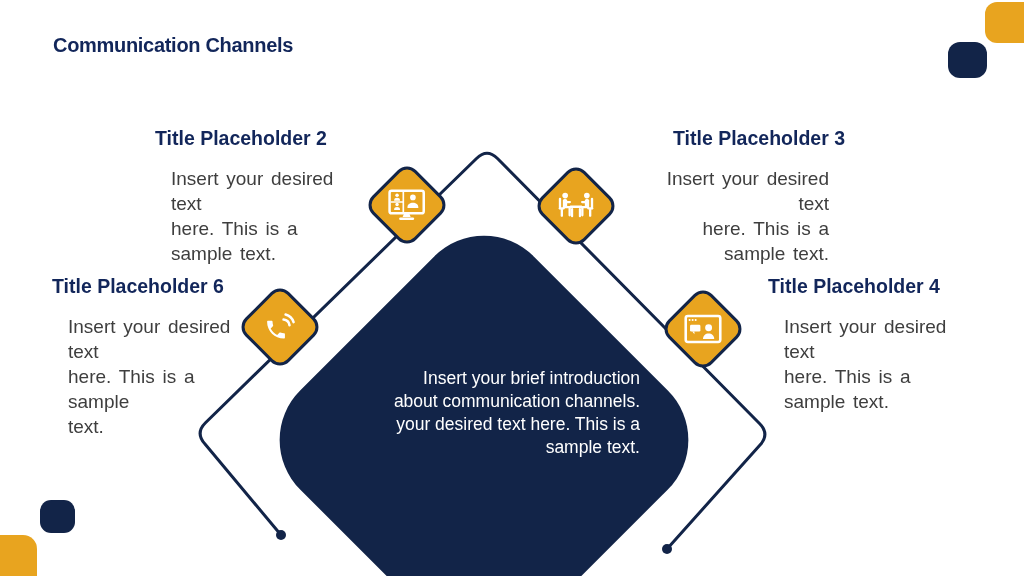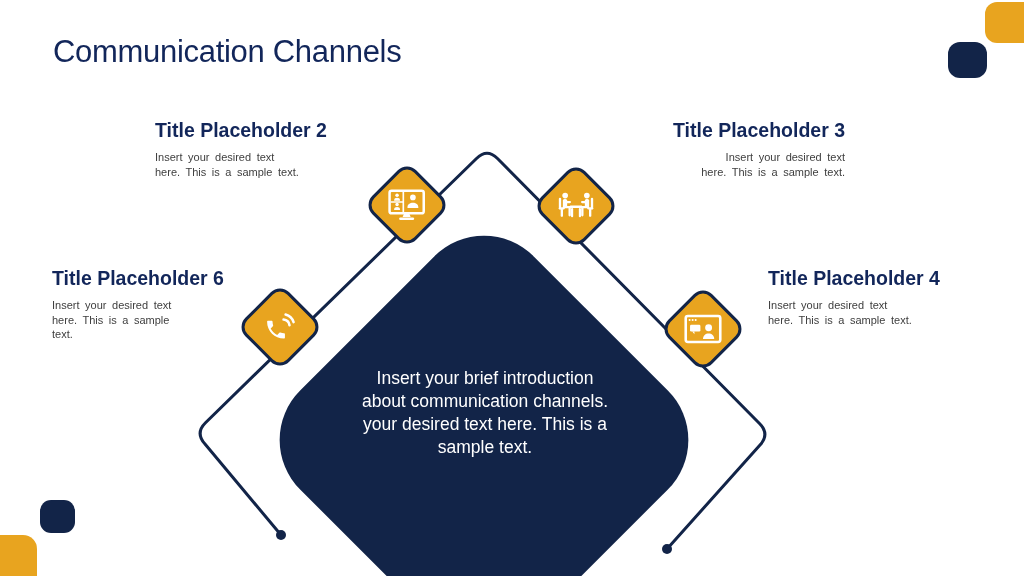--- a/index.html
+++ b/index.html
@@ -4,66 +4,66 @@
 <style>
   html,body{margin:0;padding:0;background:#fff;}
   #slide{
     position:relative;width:1024px;height:576px;overflow:hidden;
     background:var(--background,#fff);
     font-family:"Liberation Sans",sans-serif;
   }
   
   .slide-title{
     position:absolute;left:53px;top:34px;
-    font-size:31px;font-weight:normal;letter-spacing:-0.3px;
+    font-size:20px;font-weight:bold;letter-spacing:-0.3px;
     color:var(--title_text,#12265A);
   }
   
   .corner{position:absolute;}
   .c-tr-yellow{left:985px;top:2px;width:60px;height:41px;border-radius:12px;background:var(--amber,#E8A41F);}
   .c-tr-navy{left:948px;top:42px;width:39px;height:36px;border-radius:12px;background:var(--navy,#122448);}
   .c-bl-navy{left:40px;top:500px;width:35px;height:33px;border-radius:11px;background:var(--navy,#122448);}
   .c-bl-yellow{left:-14px;top:535px;width:51px;height:60px;border-radius:14px;background:var(--amber,#E8A41F);}
   
   .connector{position:absolute;left:0;top:0;z-index:1;}
   .connector path{fill:none;stroke:var(--navy,#122448);stroke-width:3;}
   .connector circle{fill:var(--navy,#122448);}
   
   .center-diamond{
     position:absolute;left:319px;top:275px;width:330px;height:330px;
     background:var(--navy,#122448);border-radius:70px;
     transform:rotate(45deg);z-index:2;
   }
   .center-text{
     position:absolute;left:330px;top:367px;width:310px;z-index:3;
-    color:#fff;font-size:17.5px;line-height:1.32;text-align:center;
+    color:#fff;font-size:17.5px;line-height:1.32;text-align:right;
     white-space:pre-line;
   }
   
   .node{
     position:absolute;width:56px;height:56px;z-index:4;
     background:var(--amber,#E8A41F);
     border:3.5px solid var(--navy,#122448);border-radius:13px;
     transform:rotate(45deg);
     display:flex;align-items:center;justify-content:center;
   }
   .node .icon-wrap{transform:rotate(-45deg);display:flex;align-items:center;justify-content:center;}
   .node svg{display:block;}
   .node svg .wfill{fill:#fff;}
   .node svg .wstroke{fill:none;stroke:#fff;}
   .n-phone{left:249px;top:296px;}
   .n-video{left:376px;top:174px;}
   .n-meeting{left:545px;top:175px;}
   .n-card{left:672px;top:298px;}
   
   .ph{position:absolute;z-index:5;}
-  .ph-title{font-size:19.5px;font-weight:bold;color:var(--title_text,#12265A);margin:0 0 8px 0;}
+  .ph-title{font-size:19.5px;font-weight:bold;color:var(--title_text,#12265A);margin:8px 0 8px 0;}
   .ph-body{
-    font-size:11px;line-height:1.32;color:var(--body_text,#3E3E3E);
-    white-space:pre-line;word-spacing:2.5px;margin:0;
+    font-size:19px;line-height:1.32;color:var(--body_text,#3E3E3E);
+    white-space:pre-line;word-spacing:2.5px;margin:16px;
   }
   .ph-1{left:52px;top:267px;width:200px;}
   .ph-2{left:155px;top:119px;width:210px;}
   .ph-3{left:635px;top:119px;width:210px;text-align:right;}
   .ph-4{left:768px;top:267px;width:210px;}
 </style>
 </head>
 <body>
 
 <div id="slide">

